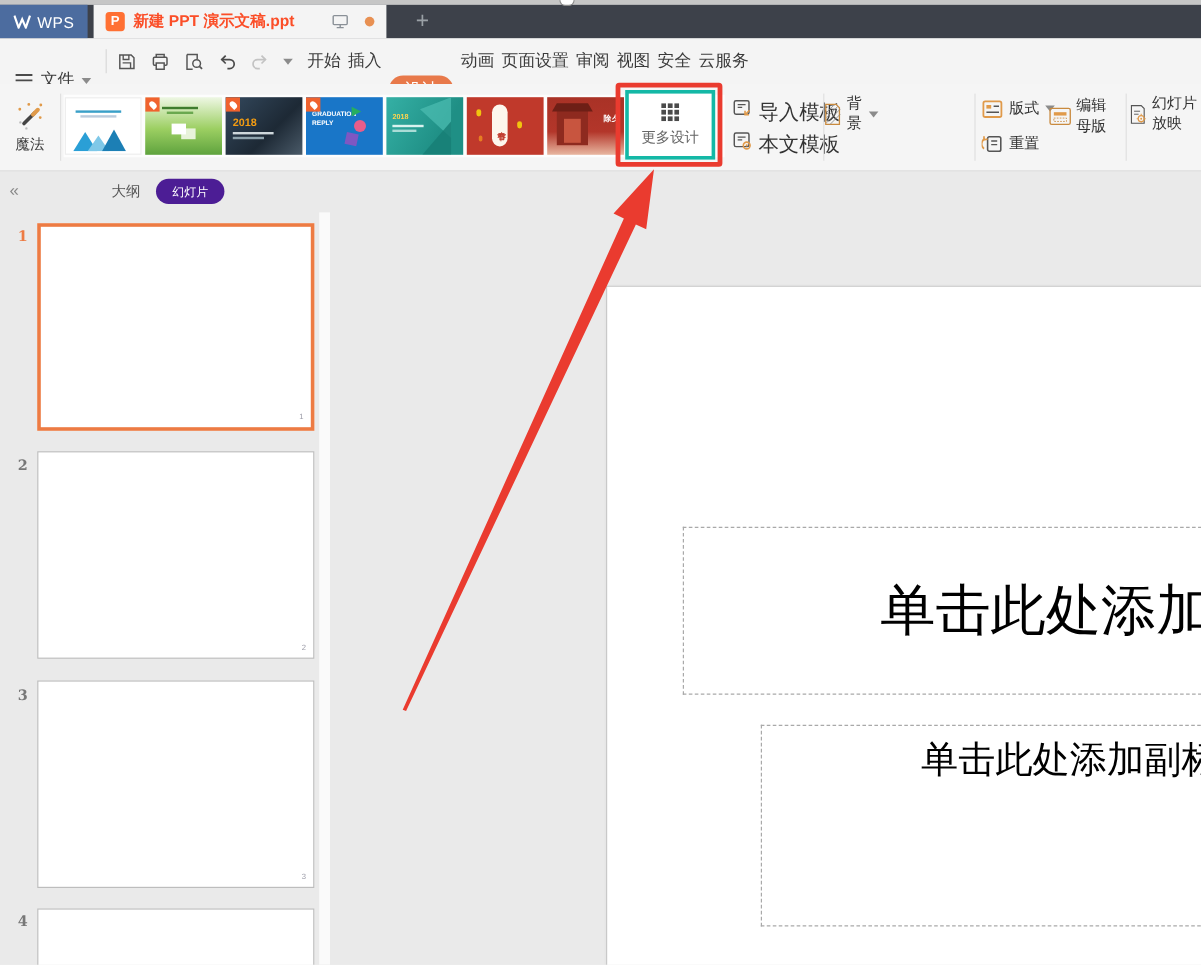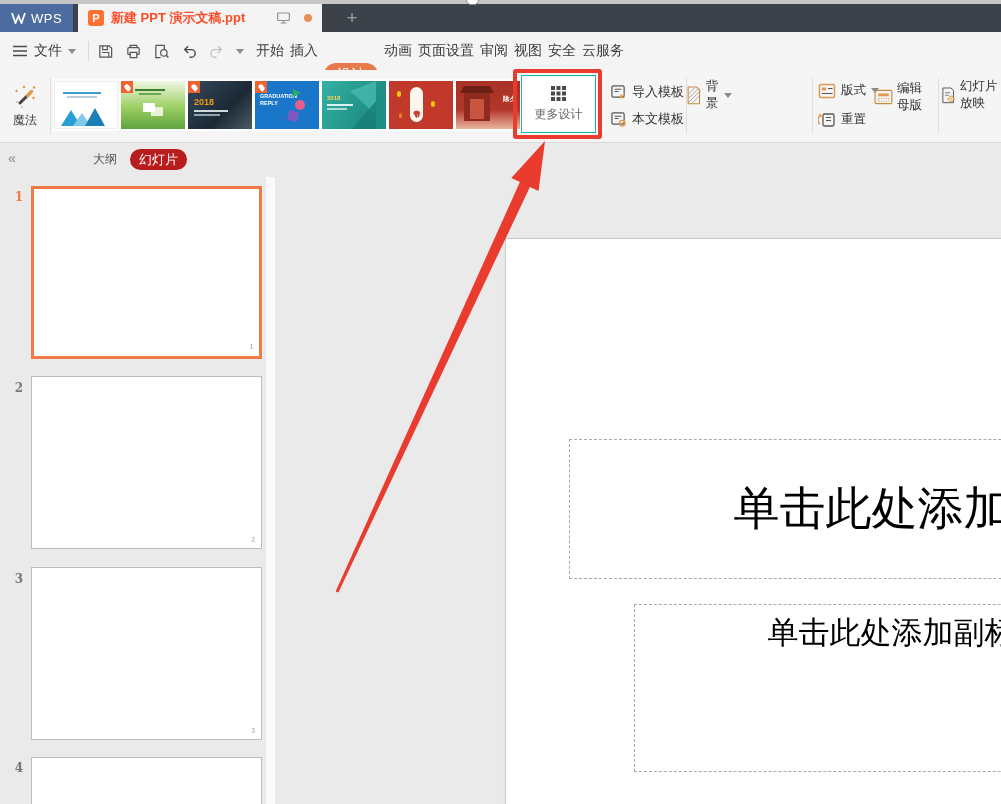--- a/index.html
+++ b/index.html
@@ -18,21 +18,21 @@
               font-size:11px; font-weight:bold; display:flex; align-items:center; justify-content:center; flex:0 0 16px;}
   .doc-title { font-size:13px; color:#fb4e28; white-space:nowrap; overflow:hidden; flex:1;font-weight:bold; }
   .tab-dot { width:8px; height:8px; border-radius:50%; background:#e89052; flex:0 0 8px; margin-left:6px;}
   .new-tab { position:absolute; left:338px; top:0; width:28px; height:28px; color:#9aa0a6;
              font-size:19px; display:flex; align-items:center; justify-content:center; }
   .cursor-artifact { position:absolute; left:466px; top:0; width:13px; height:5px; background:#fff;
              border:1px solid #8a8a8a; border-top:none; border-radius:0 0 7px 7px; }
 
   
   .menubar { position:absolute; left:0; top:32px; width:1001px; height:38px; background:#f4f4f4; }
-  .file-group { position:absolute; left:12px; top:0; height:38px; display:flex; align-items:center; gap:6px;
+  .file-group { position:absolute; left:12px; top:16px; height:38px; display:flex; align-items:center; gap:6px;
                 color:#3b3b3b; font-size:14px; }
   .caret { width:0; height:0; border-left:4px solid transparent; border-right:4px solid transparent;
            border-top:5px solid #8b8b8b; display:inline-block; }
   .v-div { position:absolute; top:9px; width:1px; height:20px; background:#d9d9d9; }
   .qt-icon { position:absolute; top:10px; width:20px; height:18px; display:flex; align-items:center; justify-content:center; }
   .menu-tabs { position:absolute; left:256px; top:0; height:38px; display:flex; align-items:center; gap:6px;
                font-size:14px; color:#3b3b3b; }
   .menu-tab { white-space:nowrap; cursor:default; }
   .menu-tab.active { background:#e8794a; color:#fff; padding:3px 13px; border-radius:13px;margin-top:48px; }
 
@@ -41,35 +41,35 @@
             border-bottom:1px solid #d8d8d8; }
   .magic-btn { position:absolute; left:2px; top:5px; width:46px; height:62px; display:flex; flex-direction:column;
                align-items:center; justify-content:center; gap:3px; font-size:12px; color:#3a3a3a; }
   .g-div { position:absolute; top:8px; width:1px; height:56px; background:#e0e0e0; }
   .tmpl-strip { position:absolute; left:53px; top:9px; width:551px; height:52px; background:#fdfdfd; }
   .thumb { position:absolute; top:2px; width:64px; height:48px; overflow:hidden; }
   .badge { position:absolute; left:0; top:0; width:12px; height:12px; background:#f0622e; display:flex;
            align-items:center; justify-content:center; }
   .badge i { width:5px; height:7px; background:#fff; border-radius:50% 50% 50% 0; transform:rotate(-45deg); display:block;}
   .more-design { position:absolute; left:521px; top:5px; width:75px; height:58px; background:#fff;
-                 border:1px solid #14b8a6; display:flex; flex-direction:column; align-items:center;
+                 border:3px solid #14b8a6; display:flex; flex-direction:column; align-items:center;
                  justify-content:center; gap:5px; font-size:12px; color:#666; }
-  .imp-btn { position:absolute; left:610px; height:20px; display:flex; align-items:center; gap:5px;
-             font-size:13px; color:#333; }
+  .imp-btn { position:absolute; left:610px; height:20px; display:flex; gap:5px;
+             font-size:17px; color:#333; }
   .big-btn { position:absolute; display:flex; align-items:center; gap:4px;
              font-size:12.5px; color:#333;font-family:Liberation Mono, monospace; }
   .row-btn { position:absolute; display:flex; align-items:center; gap:5px; font-size:12.5px; color:#333; }
   .lbl-caret { display:flex; align-items:center; gap:4px; }
 
   
   .workspace { position:absolute; left:0; top:143px; width:1001px; height:661px; background:#eaeaea; }
   .sb-collapse { position:absolute; left:8px; top:150px; font-size:14px; color:#888; }
   .sb-tab-outline { position:absolute; left:93px; top:151px; font-size:12px; color:#555; }
-  .sb-tab-slides { position:absolute; left:130px; top:149px; width:57px; height:21px; background:#b91c1c;
-                   border-radius:11px; color:#fff; font-size:13px; display:flex; align-items:center; justify-content:center; }
+  .sb-tab-slides { position:absolute; left:130px; top:149px; width:57px; height:21px; background:#4c1d95;
+                   border-radius:11px; color:#fff; font-size:10px; display:flex; align-items:center; justify-content:center; }
   .slide-num { position:absolute; left:10px; width:18px; text-align:center; font-family:"DejaVu Serif","Liberation Serif",serif;
                font-weight:bold; font-size:12px; color:#777; }
   .slide-num.sel { color:#ed7b43; }
   .slide-thumb { position:absolute; left:31px; width:231px; background:#fff; border:1px solid #bdbdbd; }
   .slide-thumb.sel { border:3px solid #ed7b43; }
   .pagenum { position:absolute; right:6px; bottom:4px; font-size:8px; transform:scale(.8); color:#9a9aa6; }
   .sb-scroll { position:absolute; left:266px; top:177px; width:9px; height:627px; background:#fafafa; }
 
   .slide { position:absolute; left:505px; top:238px; width:660px; height:620px; background:#fff;
            border:1px solid #c9c9c9; box-shadow:2px 2px 4px rgba(0,0,0,.12); }

